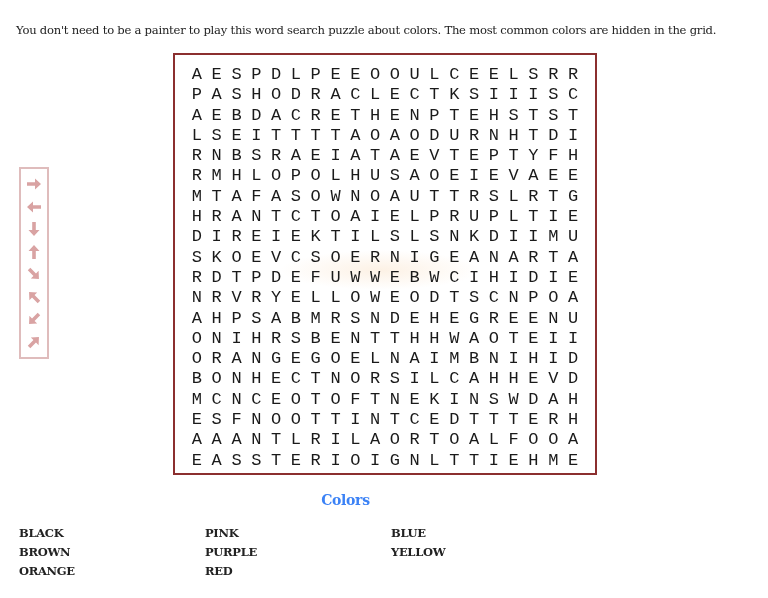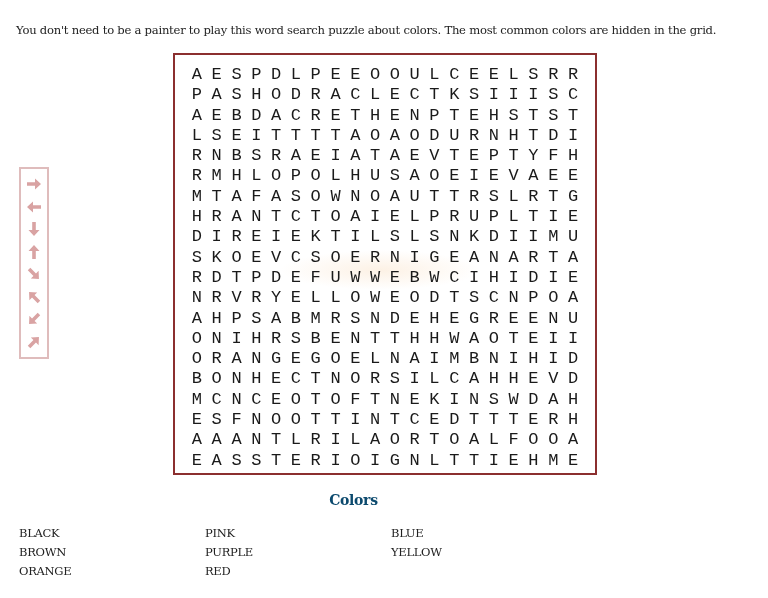--- a/index.html
+++ b/index.html
@@ -5,22 +5,22 @@
   html, body { margin: 0; padding: 0; background: #ffffff; }
   body { width: 768px; height: 598px; position: relative; overflow: hidden; font-family: "DejaVu Serif", serif; color: #222; }
   .intro { position: absolute; left: 16px; top: 23px; width: 740px; font-family: "DejaVu Serif", serif; font-size: 11.6px; letter-spacing: -0.25px; color: #222; white-space: nowrap; }
   .grid-box { position: absolute; left: 173px; top: 53px; width: 420px; height: 418px; border: 2px solid #8b2f2f; box-sizing: content-box; background: #fff; }
   .grid-box::after { content: ""; position: absolute; left: 105px; top: 195px; width: 200px; height: 40px; background: radial-gradient(ellipse at center, rgba(245,200,150,0.25), rgba(255,255,255,0) 70%); pointer-events: none; }
   .grid { position: absolute; left: 12px; top: 10px; display: grid; grid-template-columns: repeat(20, 19.8px); grid-auto-rows: 20.3px; }
   .cell { font-family: "Liberation Mono", "DejaVu Sans Mono", monospace; font-size: 17px; color: #1a1a1a; text-align: center; line-height: 20.3px; position: relative; z-index: 1; }
   .arrows { position: absolute; left: 19px; top: 167px; width: 30px; height: 192px; border: 2px solid #dfbcbc; box-sizing: border-box; display: flex; flex-direction: column; align-items: center; justify-content: space-around; padding: 4px 0; }
   .arrow { width: 18px; height: 18px; display: flex; align-items: center; justify-content: center; }
   .arrow svg { width: 16px; height: 16px; }
-  .title { position: absolute; left: 8px; width: 691px; top: 492px; text-align: center; font-family: "DejaVu Serif", serif; font-weight: bold; font-size: 14px; color: #0c4a6e; letter-spacing: -0.3px; }
-  .words { position: absolute; top: 526px; left: 19px; width: 740px; display: grid; grid-template-columns: 186px 186px 186px 186px; grid-auto-rows: 19px; grid-auto-flow: column; grid-template-rows: repeat(3, 19px); }
+  .title { position: absolute; left: 0; width: 691px; top: 492px; text-align: center; font-family: "DejaVu Serif", serif; font-weight: bold; font-size: 14px; color: #3b82f6; letter-spacing: -0.3px; }
+  .words { position: absolute; top: 526px; left: 19px; width: 740px; display: grid; grid-template-columns: 186px 186px 186px 186px; grid-auto-rows: 19px; grid-auto-flow: column; grid-template-rows: repeat(3, 19px); font-weight: bold; }
   .word { font-family: "DejaVu Serif", serif; font-size: 11.5px; color: #222; letter-spacing: -0.3px; }
 </style>
 </head>
 <body>
 
 <div class="intro">You don't need to be a painter to play this word search puzzle about colors. The most common colors are hidden in the grid.</div>
 
 <div class="arrows" id="arrows">
     <span class="arrow">
       <svg viewBox="0 0 16 16" style="transform:rotate(0deg)">

